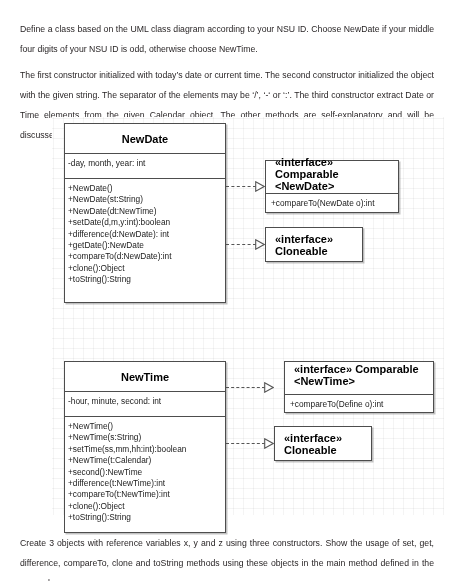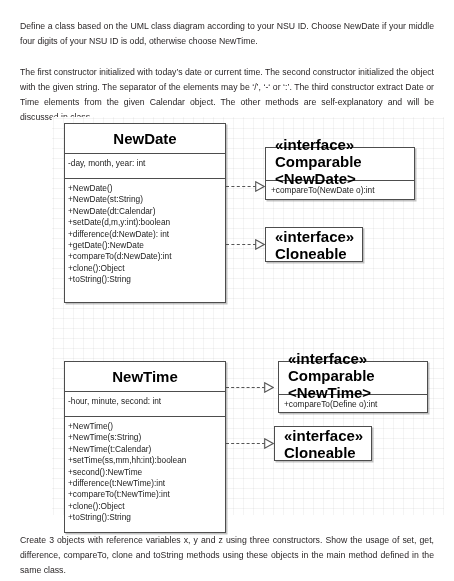--- a/index.html
+++ b/index.html
@@ -15,21 +15,21 @@
     color: #231f20;
     overflow: hidden;
   }
 
   
   .prose {
     position: absolute;
     left: 20px;
     width: 414px;
     font-size: 8.7px;
-    line-height: 15px;
+    line-height: 20px;
     text-align: justify;
     color: #231f20;
   }
   #para-intro  { top: 10px; }
   #para-detail { top: 56px; }
   #para-task   { top: 524px; }
 
   
   #diagram {
     position: absolute;
@@ -49,21 +49,21 @@
   .uml-box {
     position: absolute;
     background: #ffffff;
     border: 1.4px solid #4d4d4d;
     box-shadow: 1.5px 1.5px 0 rgba(120,120,120,0.45);
     box-sizing: border-box;
   }
   .uml-title {
     text-align: center;
     font-weight: bold;
-    font-size: 15px;
+    font-size: 11px;
     color: #000;
     box-sizing: border-box;
     display: flex;
     align-items: center;
     justify-content: center;
   }
   .uml-sep {
     border-top: 1.4px solid #4d4d4d;
   }
   .uml-section {
@@ -87,23 +87,23 @@
   }
 
   
   #class-newdate { left: 12px;  top: 6px;   width: 162px; height: 180px; }
   #class-newtime { left: 12px;  top: 216px; width: 162px; height: 172px; margin-top: 28px; }
 
   .title-h   { height: 29px; }
   .attr-h    { height: 25px; }
 
   
-  #iface-cmp-date  { left: 213px; top: 30px;  width: 150px; height: 53px; }
+  #iface-cmp-date  { left: 213px; top: 43px;  width: 134px; height: 53px; }
   #iface-clone-date{ left: 213px; top: 110px; width: 98px;  height: 35px; }
-  #iface-cmp-time  { left: 226px; top: 244px; width: 150px; height: 52px; }
+  #iface-cmp-time  { left: 232px; top: 244px; width: 150px; height: 52px; }
   #iface-clone-time{ left: 222px; top: 309px; width: 98px;  height: 35px; }
 
   .iface-head { height: 26px; }
 
   
   .conn {
     position: absolute;
     height: 0;
     border-top: 1.2px dashed #555;
   }
@@ -134,40 +134,40 @@
 <div id="diagram">
 
   <div class="uml-box" id="class-newdate">
     <div class="uml-title title-h">NewDate</div>
     <div class="uml-section uml-sep attr-h">
       <div class="uml-line">-day, month, year: int</div>
     </div>
     <div class="uml-section uml-sep">
       <div class="uml-line">+NewDate()</div>
       <div class="uml-line">+NewDate(st:String)</div>
-      <div class="uml-line">+NewDate(dt:Calendar)</div>
+      <div class="uml-line">+NewDate(dt:NewTime)</div>
       <div class="uml-line">+setDate(d,m,y:int):boolean</div>
       <div class="uml-line">+difference(d:NewDate): int</div>
       <div class="uml-line">+getDate():NewDate</div>
       <div class="uml-line">+compareTo(d:NewDate):int</div>
       <div class="uml-line">+clone():Object</div>
       <div class="uml-line">+toString():String</div>
     </div>
   </div>
 
   <div class="uml-box" id="class-newtime">
     <div class="uml-title title-h">NewTime</div>
     <div class="uml-section uml-sep attr-h">
       <div class="uml-line">-hour, minute, second: int</div>
     </div>
     <div class="uml-section uml-sep">
       <div class="uml-line">+NewTime()</div>
       <div class="uml-line">+NewTime(s:String)</div>
+      <div class="uml-line">+setTime(ss,mm,hh:int):boolean</div>
       <div class="uml-line">+NewTime(t:Calendar)</div>
-      <div class="uml-line">+setTime(ss,mm,hh:int):boolean</div>
       <div class="uml-line">+second():NewTime</div>
       <div class="uml-line">+difference(t:NewTime):int</div>
       <div class="uml-line">+compareTo(t:NewTime):int</div>
       <div class="uml-line">+clone():Object</div>
       <div class="uml-line">+toString():String</div>
     </div>
   </div>
 
   <div class="uml-box" id="iface-cmp-date">
     <div class="uml-title iface-title iface-head">«interface» Comparable &lt;NewDate&gt;</div>

